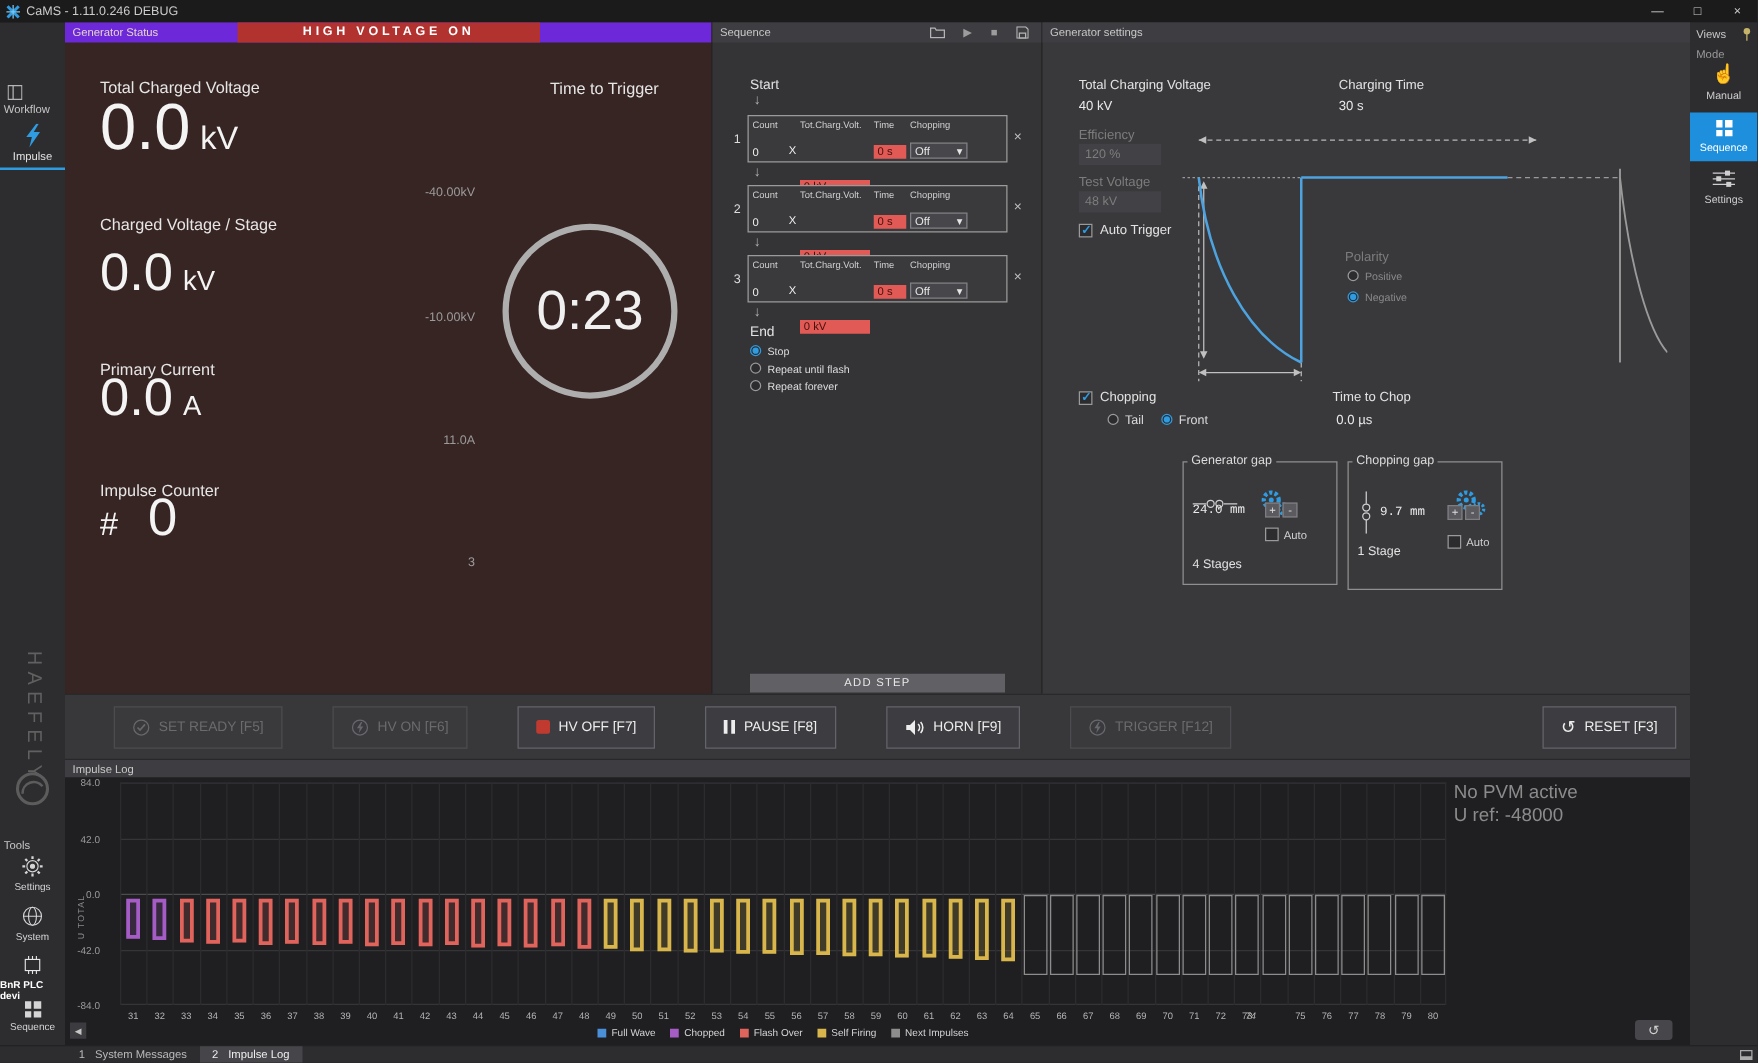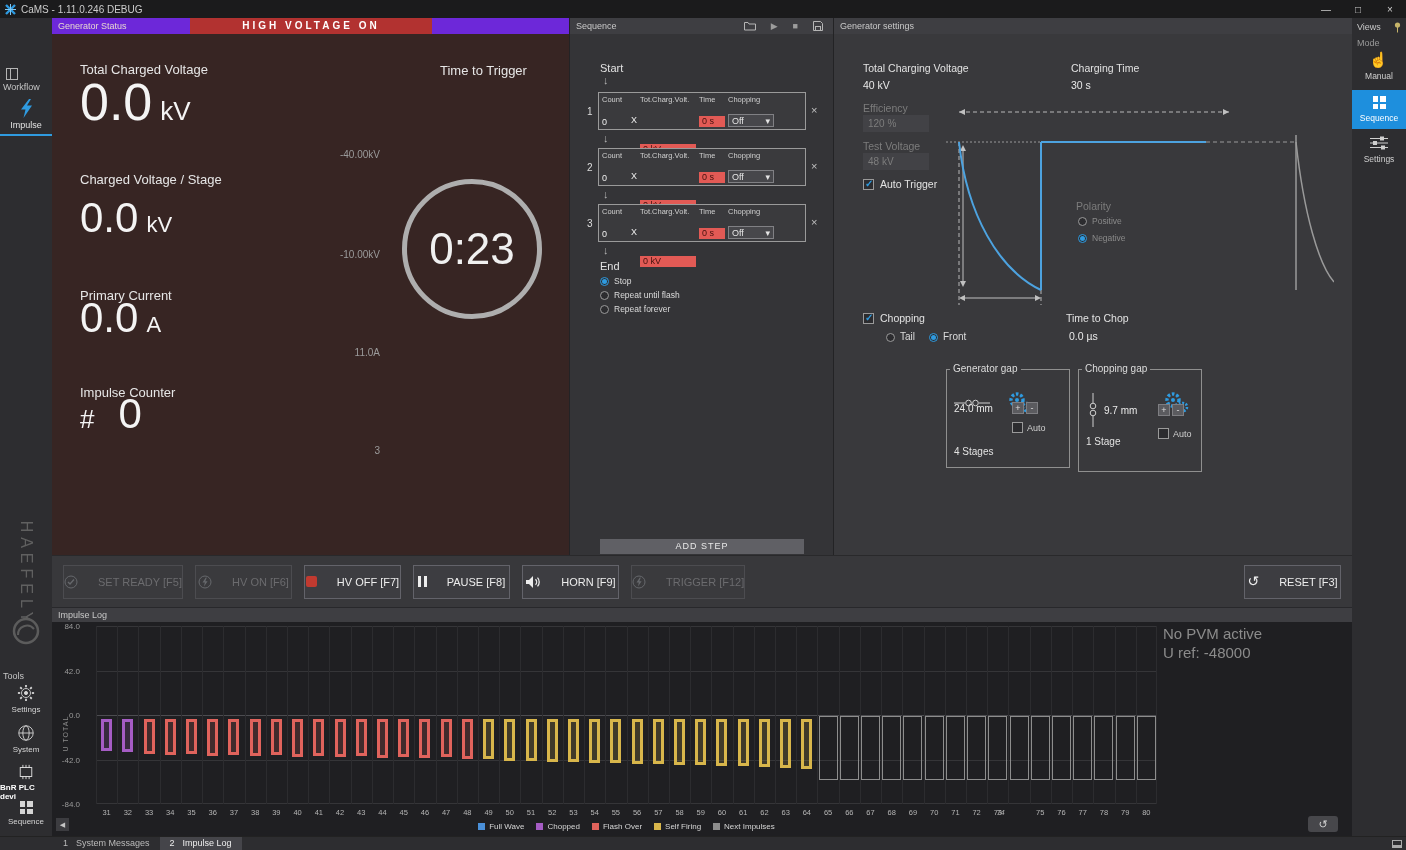--- a/index.html
+++ b/index.html
@@ -50,50 +50,50 @@
 .col-h{font-size:7.5px;color:#cfcfcf;white-space:nowrap;}
 .col-v{font-size:9px;color:#eee;}
 .xcol{justify-content:flex-end;padding-bottom:2px;}
 .red-field{background:#e25a55;color:#44100d;font-size:9px;line-height:11px;padding:0 3px;}
 .fw{width:56px;margin-top:40px;} .ft{width:26px;}
 .chop-select{width:46px;background:#47474b;border:1px solid #808084;font-size:9px;color:#e5e5e5;
   display:flex;justify-content:space-between;align-items:center;padding:0 3px;height:13px;}
 .chop-select i{font-style:normal;}
 .step-num{position:absolute;left:17px;font-size:10px;color:#ddd;}
 .step-close{position:absolute;left:241px;font-size:11px;color:#c0c0c0;}
-.radio-row{position:absolute;left:30px;font-size:8.5px;color:#dcdcdc;display:flex;align-items:flex-end;gap:5px;}
+.radio-row{position:absolute;left:30px;font-size:8.5px;color:#dcdcdc;display:flex;align-items:flex-start;gap:5px;}
 .radio{width:9px;height:9px;border:1px solid #9a9a9a;border-radius:50%;background:#2c2c2f;flex:none;}
 .radio.sel{border-color:#2f9be0;display:flex;align-items:center;justify-content:center;}
 .radio.sel::after{content:'';width:5px;height:5px;border-radius:50%;background:#2f9be0;}
 .add-step{position:absolute;left:30px;top:521px;width:204px;height:15px;background:#606065;color:#e8e8e8;
   font-size:9px;letter-spacing:1px;text-align:center;line-height:15px;}
 
 .st-label{position:absolute;font-size:10.5px;color:#e2e2e2;}
 .st-label.dim{color:#7c7c7c;}
 .st-val{position:absolute;font-size:10.5px;color:#e9e9e9;}
 .dis-input{position:absolute;width:66px;height:17px;background:#424246;color:#7d7d7d;font-size:10px;
   line-height:17px;padding-left:5px;}
 .cb{width:11px;height:11px;border:1px solid #9a9a9a;background:#2c2c2f;display:inline-block;position:relative;flex:none;}
 .cb.checked::after{content:'✓';color:#2f9be0;font-weight:bold;font-size:10px;position:absolute;left:1px;top:-2px;}
 .cb-row{position:absolute;display:flex;align-items:center;gap:6px;font-size:10.5px;color:#e2e2e2;}
 .cb-row.dim,.radio-row.dim{color:#8a8a8a;}
 .wave{position:absolute;left:100px;top:72px;}
 .gap-label{position:absolute;font-size:10px;color:#dcdcdc;background:#39393c;padding:0 3px;z-index:2;}
 .gap-box{position:absolute;width:124px;border:1px solid #8f8f8f;}
 .gb1{left:112px;top:351px;height:99px;}
 .gb2{left:244px;top:351px;height:103px;}
-.gap-val{position:absolute;font-size:10px;color:#e9e9e9;}
+.gap-val{position:absolute;font-size:10px;color:#e9e9e9;font-family:Liberation Mono, monospace;}
 .pm{position:absolute;width:12px;height:12px;background:#5b5b5f;border:1px solid #7e7e82;color:#ddd;
   font-size:9px;line-height:10px;text-align:center;}
 .stages{position:absolute;font-size:10px;color:#e2e2e2;}
 .mini-cb{position:absolute;display:flex;align-items:center;gap:4px;font-size:9px;color:#cfcfcf;}
 
 .action-bar{height:52px;background:#38383b;display:flex;align-items:center;padding:0 11px;gap:12px;border-top:1px solid #29292b;}
 .ab-btn{height:34px;min-width:97px;border:1px solid #63636a;background:#3d3d41;color:#ededed;font-size:11px;
-  display:flex;align-items:center;justify-content:center;gap:20px;padding:0 0;font-family:"Liberation Sans",sans-serif;}
+  display:flex;align-items:center;justify-content:center;gap:7px;padding:0 14px;font-family:"Liberation Sans",sans-serif;margin-left:28px;}
 .ab-btn.disabled{color:#6b6b6e;border-color:#4c4c50;background:#3a3a3d;}
 .ab-reset{margin-left:auto;}
 .redsq{width:11px;height:11px;background:#c13a30;border-radius:2px;display:inline-block;}
 .pausebars{display:inline-flex;gap:3px;}
 .pausebars i{width:3px;height:11px;background:#ededed;display:block;}
 .reset-glyph{font-size:14px;line-height:11px;}
 
 .impulse-log{flex:1;display:flex;flex-direction:column;margin-top:1px;background:#232325;}
 .il-header{height:14px;background:#3e3e42;font-size:9px;color:#c8c8c8;line-height:14px;padding-left:6px;}
 .il-body{flex:1;position:relative;background:#1f1f22;}

